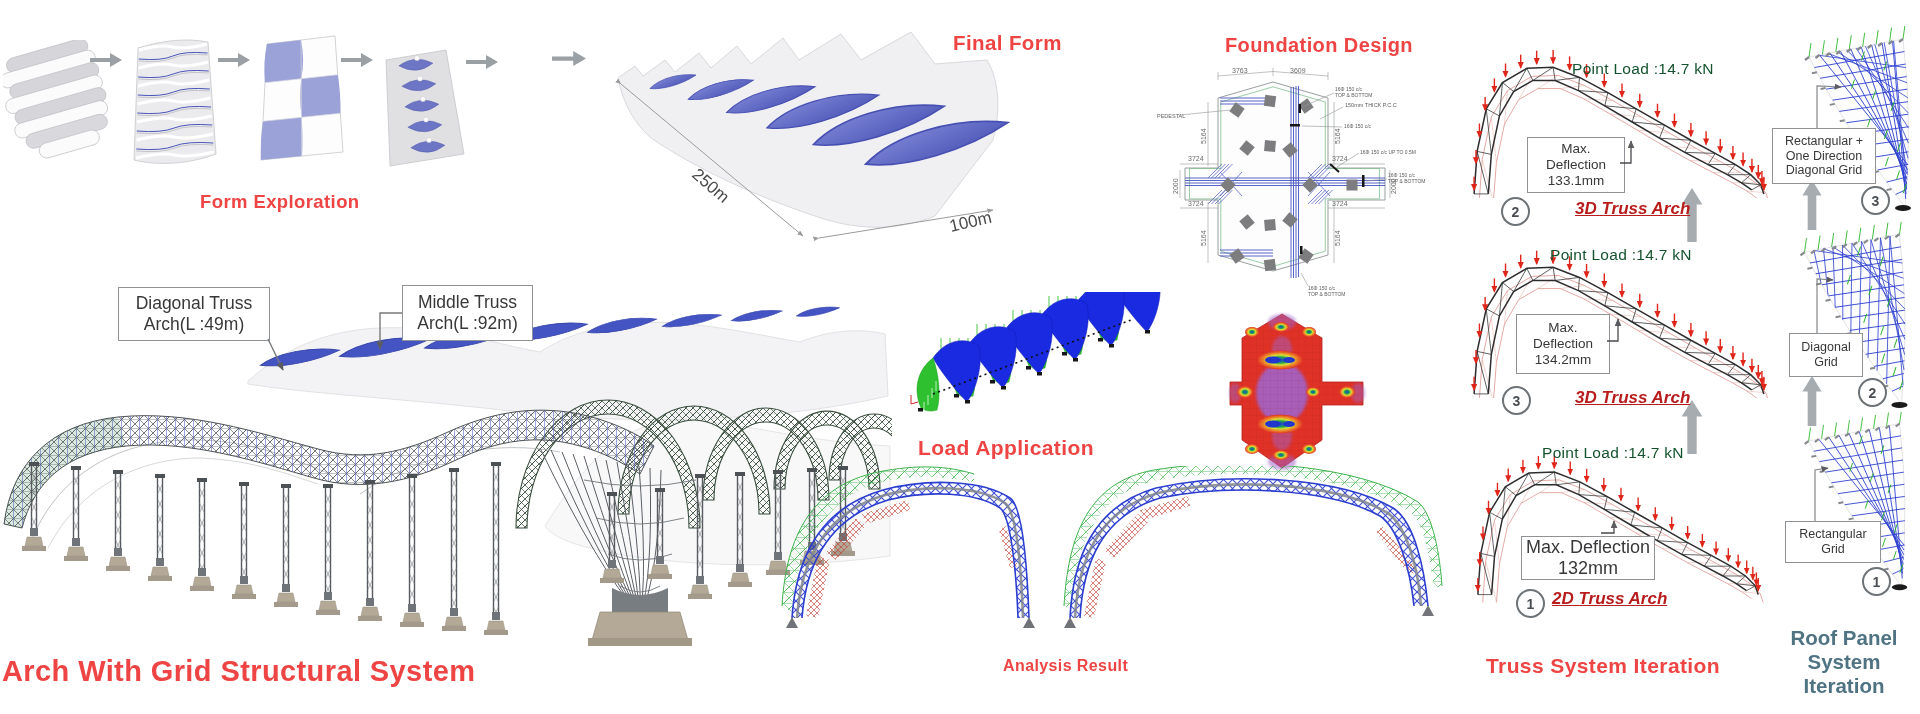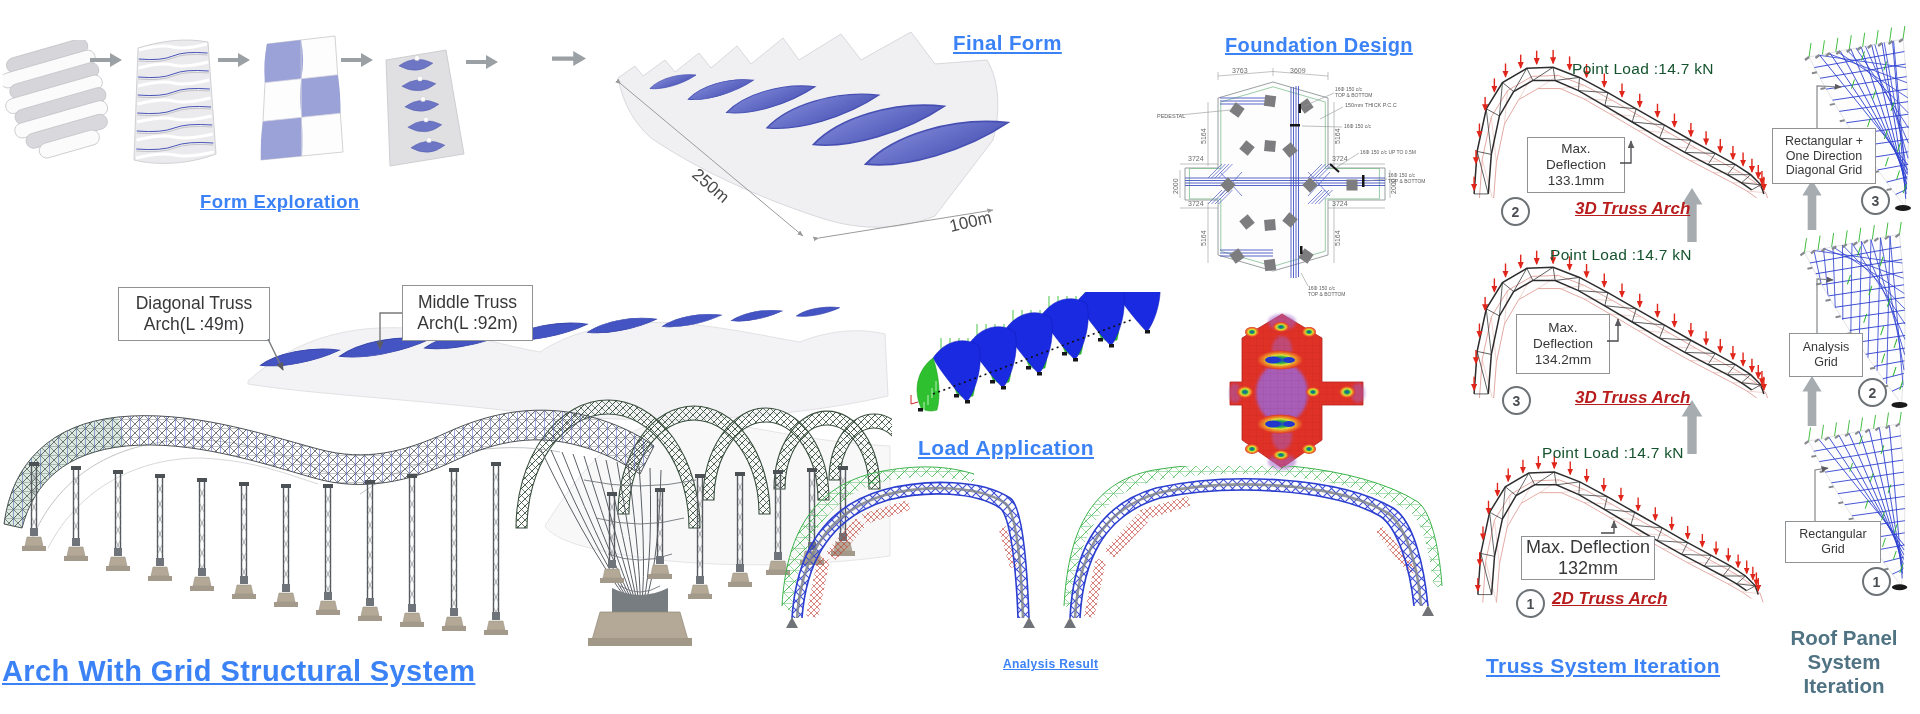--- a/index.html
+++ b/index.html
@@ -1,19 +1,19 @@
 <!DOCTYPE html>
 <html><head>
 <meta charset="utf-8">
 <style>
   html,body{margin:0;padding:0;background:#fff;}
   .board{position:relative;width:1920px;height:714px;background:#fff;overflow:hidden;
          font-family:"Liberation Sans",sans-serif;}
   .abs{position:absolute;}
-  .caption{position:absolute;color:#3b82f6;font-weight:600;letter-spacing:.4px;white-space:nowrap;text-decoration:underline;}
+  .caption{position:absolute;color:#ef4444;font-weight:600;letter-spacing:.4px;white-space:nowrap;}
   .label-box{position:absolute;background:#fff;border:1.6px solid #8f9396;color:#38383a;
              text-align:center;display:flex;flex-direction:column;justify-content:center;
              line-height:1.18;z-index:5;}
   .badge{position:absolute;width:25px;height:25px;border:2.4px solid #6d7276;border-radius:50%;
          color:#4a4e52;background:#fff;display:flex;align-items:center;justify-content:center;
          font-size:14px;font-weight:600;z-index:5;}
   .type-label{position:absolute;color:#b91c1c;font-weight:700;font-style:italic;
               text-decoration:underline;font-size:17px;white-space:nowrap;z-index:5;}
   .point-load{position:absolute;color:#14532d;font-size:15.5px;letter-spacing:.3px;white-space:nowrap;z-index:5;}
   .roof-caption{position:absolute;color:#4f7383;font-weight:600;text-align:center;line-height:1.18;}
@@ -847,21 +847,21 @@
     <path d="M292,152 C295,92 315,40 378,22 C450,6 560,10 615,42 C636,55 646,100 650,140" fill="none" stroke="#2b3ecf" stroke-width="1.6"></path>
     <path d="M302,152 C305,98 323,50 382,32 C450,18 552,22 602,50 C620,62 632,102 636,140" fill="none" stroke="#2b3ecf" stroke-width="1.6"></path>
     <path d="M297,152 C300,95 319,45 380,27 C450,12 556,16 608,46 C628,58 640,100 643,140" fill="none" stroke="#80858a" stroke-width="2.6" opacity="0.85"></path>
     <g fill="#707478">
       <polygon points="8,162 20,162 14,151"></polygon>
       <polygon points="245,162 257,162 251,151"></polygon>
       <polygon points="286,162 298,162 292,151"></polygon>
       <polygon points="644,150 656,150 650,139"></polygon>
     </g>
   </svg>
-  <div class="caption" style="left:1003px;top:657px;font-size:12px">Analysis Result</div>
+  <div class="caption" style="left:1003px;top:657px;font-size:16px">Analysis Result</div>
 
   <svg class="abs truss-arch" style="left:1466px;top:46px" width="310" height="152" viewBox="0 0 306 150">
       <g>
         <path d="M13,154 L 16,112 L 25,70 L 41,44 L 65,30 L 91,29 L 117,39 L 145,54 L 173,70 L 201,86 L 227,101 L 251,114 L 271,125 L 286,135 L 296,145 L 299,154" fill="none" stroke="#dd958d" stroke-width="0.8"></path>
         <path d="M27,154 L 30,115 L 38,77 L 52,53 L 71,42 L 93,42 L 116,52 L 142,67 L 169,83 L 196,99 L 221,113 L 244,125 L 263,135 L 277,143 L 287,150" fill="none" stroke="#dd958d" stroke-width="0.8"></path>
         <line x1="16" y1="112" x2="27" y2="154" stroke="#e5aba4" stroke-width="0.5"></line>
         <line x1="25" y1="70" x2="30" y2="115" stroke="#e5aba4" stroke-width="0.5"></line>
         <line x1="41" y1="44" x2="38" y2="77" stroke="#e5aba4" stroke-width="0.5"></line>
         <line x1="65" y1="30" x2="52" y2="53" stroke="#e5aba4" stroke-width="0.5"></line>
         <line x1="91" y1="29" x2="71" y2="42" stroke="#e5aba4" stroke-width="0.5"></line>
@@ -1266,21 +1266,21 @@
         <line x1="34.77777777777778" y1="77.88888888888889" x2="39.77777777777778" y2="76.88888888888889" stroke="#85898d" stroke-width="2"></line>
         <line x1="44.75308641975308" y1="94.20987654320987" x2="49.75308641975308" y2="93.20987654320987" stroke="#85898d" stroke-width="2"></line>
         <line x1="55.41975308641975" y1="110.87654320987654" x2="60.41975308641975" y2="109.87654320987654" stroke="#85898d" stroke-width="2"></line>
         <line x1="66.77777777777777" y1="127.88888888888889" x2="71.77777777777777" y2="126.88888888888889" stroke="#85898d" stroke-width="2"></line>
         <line x1="78.82716049382717" y1="145.2469135802469" x2="83.82716049382717" y2="144.2469135802469" stroke="#85898d" stroke-width="2"></line>
         <line x1="91.5679012345679" y1="162.95061728395063" x2="96.5679012345679" y2="161.95061728395063" stroke="#85898d" stroke-width="2"></line>
         <ellipse cx="108" cy="181" rx="8" ry="3" fill="#1a1a1a"></ellipse>
       </g>
     </svg>
   <div class="label-box" style="left:1789px;top:333px;width:72px;height:42px;font-size:12.5px">
-    <div>Analysis</div>
+    <div>Diagonal</div>
     <div>Grid</div>
   </div>
   <div class="badge" style="left:1858px;top:378px">2</div>
   <svg class="abs" style="left:1801px;top:376px" width="22" height="50" viewBox="0 0 20 52">
     <polygon points="10,0 20,16 14.5,16 14.5,52 5.5,52 5.5,16 0,16" fill="#a7acb0"></polygon>
   </svg>
 
   <svg class="abs roof-wedge" style="left:1792px;top:412px" width="128" height="182" viewBox="0 0 126 188">
       <g>
         <path d="M14,30 L108,12 Q118,96 110,180 Q48,98 14,30 Z" fill="#fdfdfe" stroke="#c9c9cd" stroke-width="0.5"></path>

